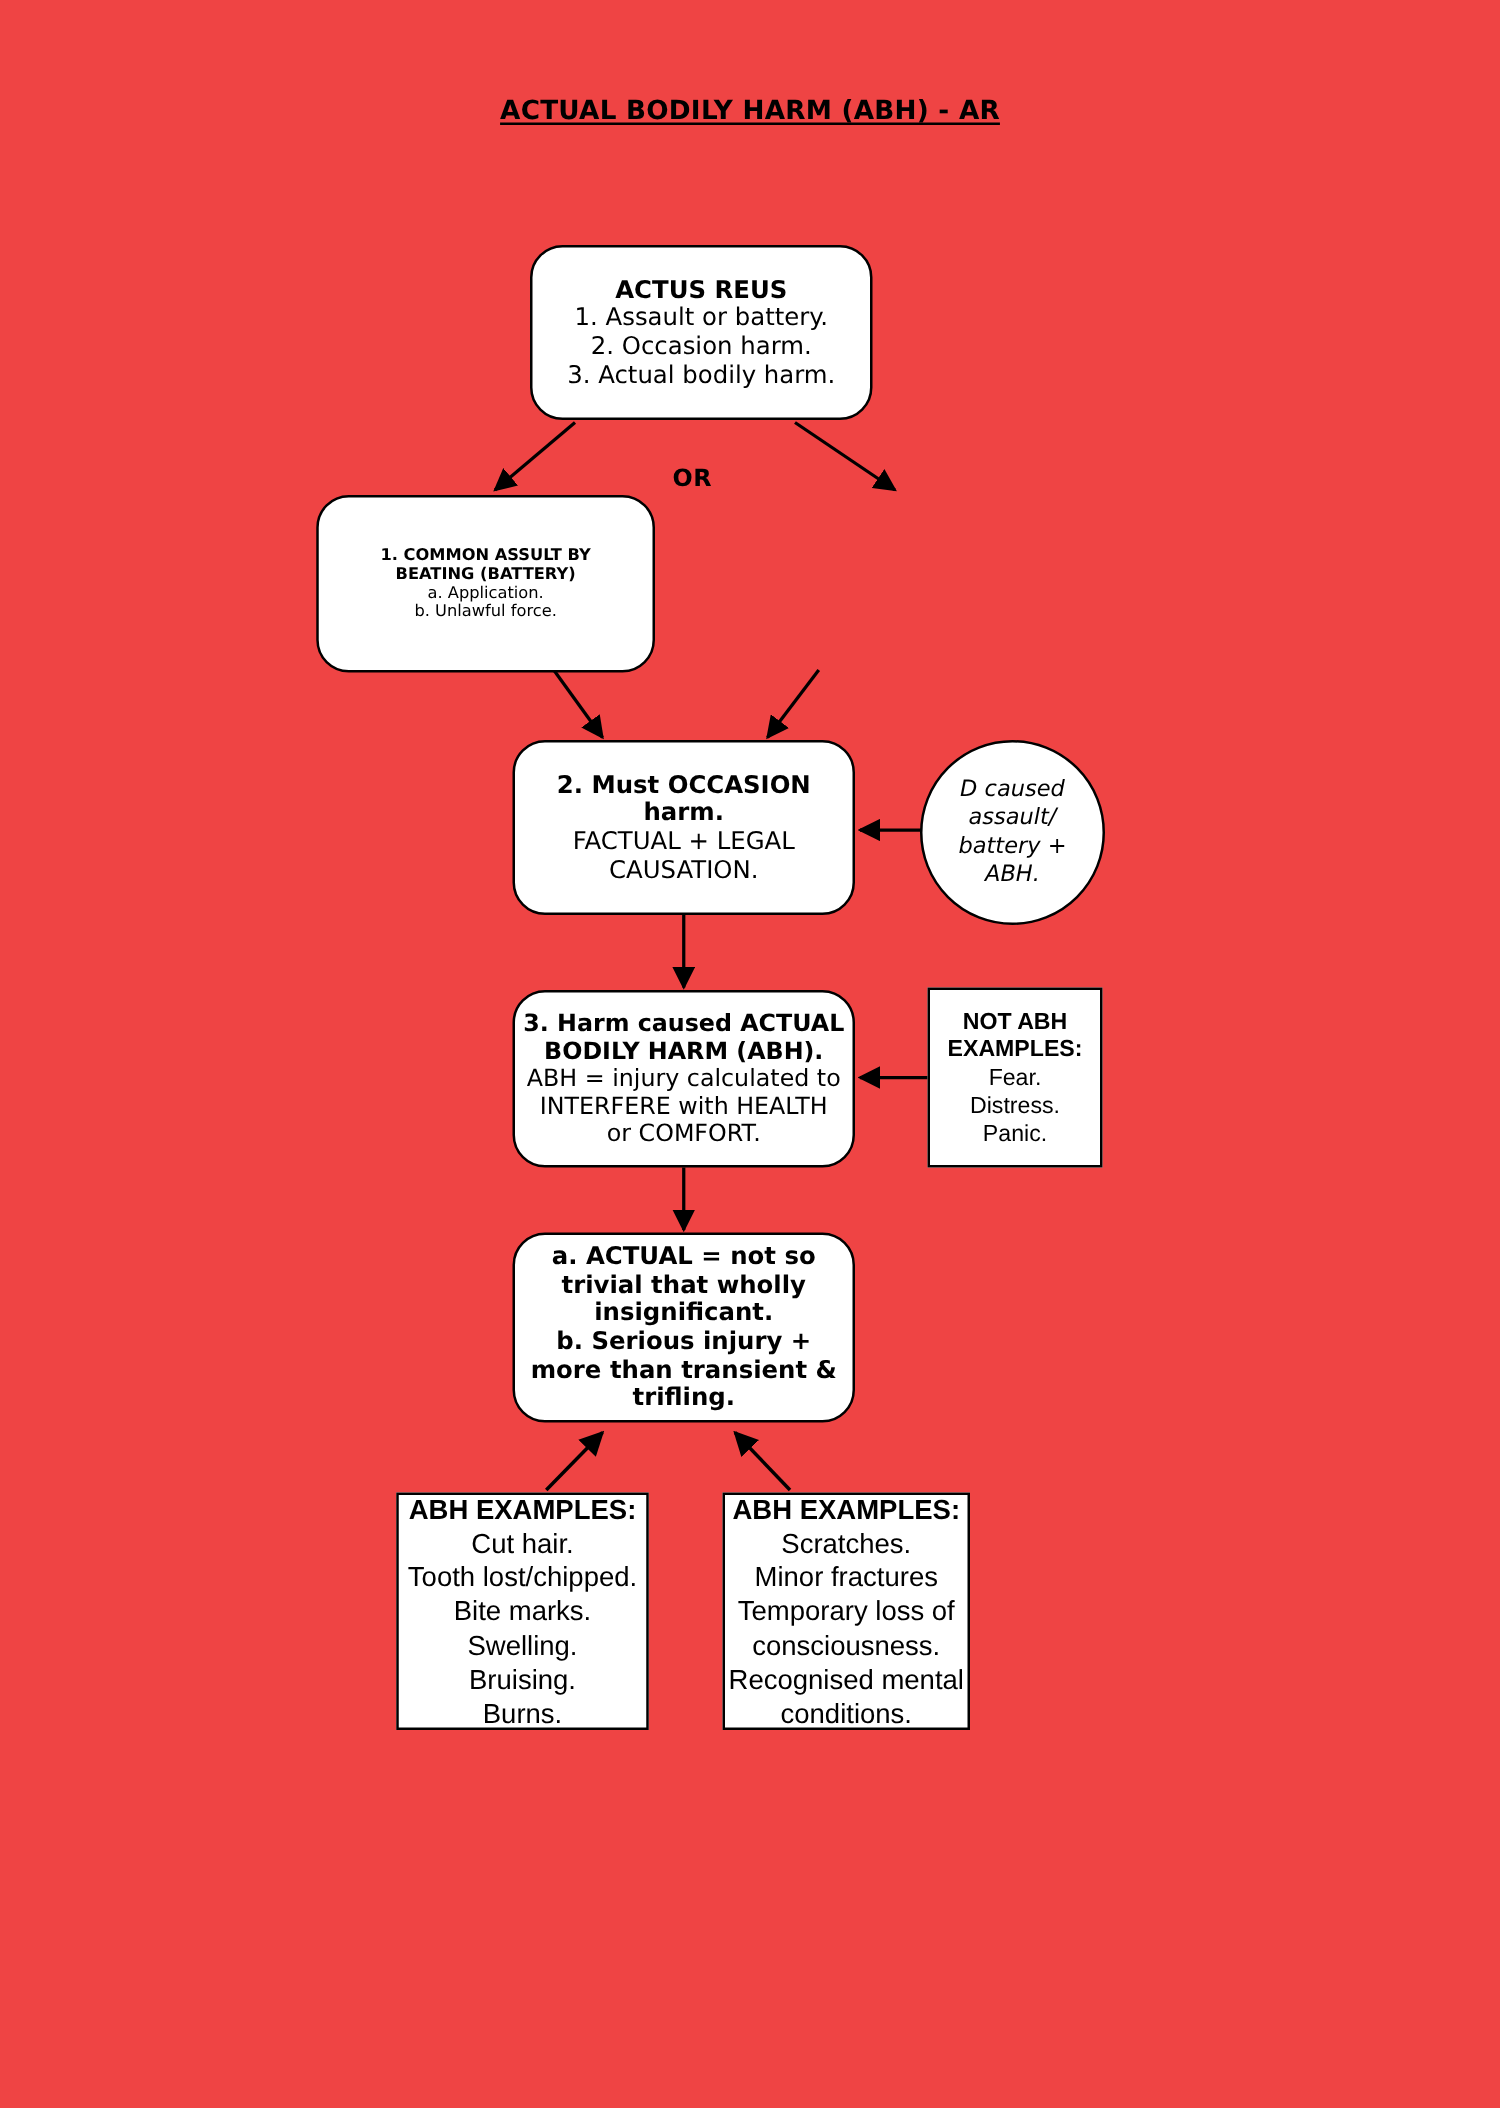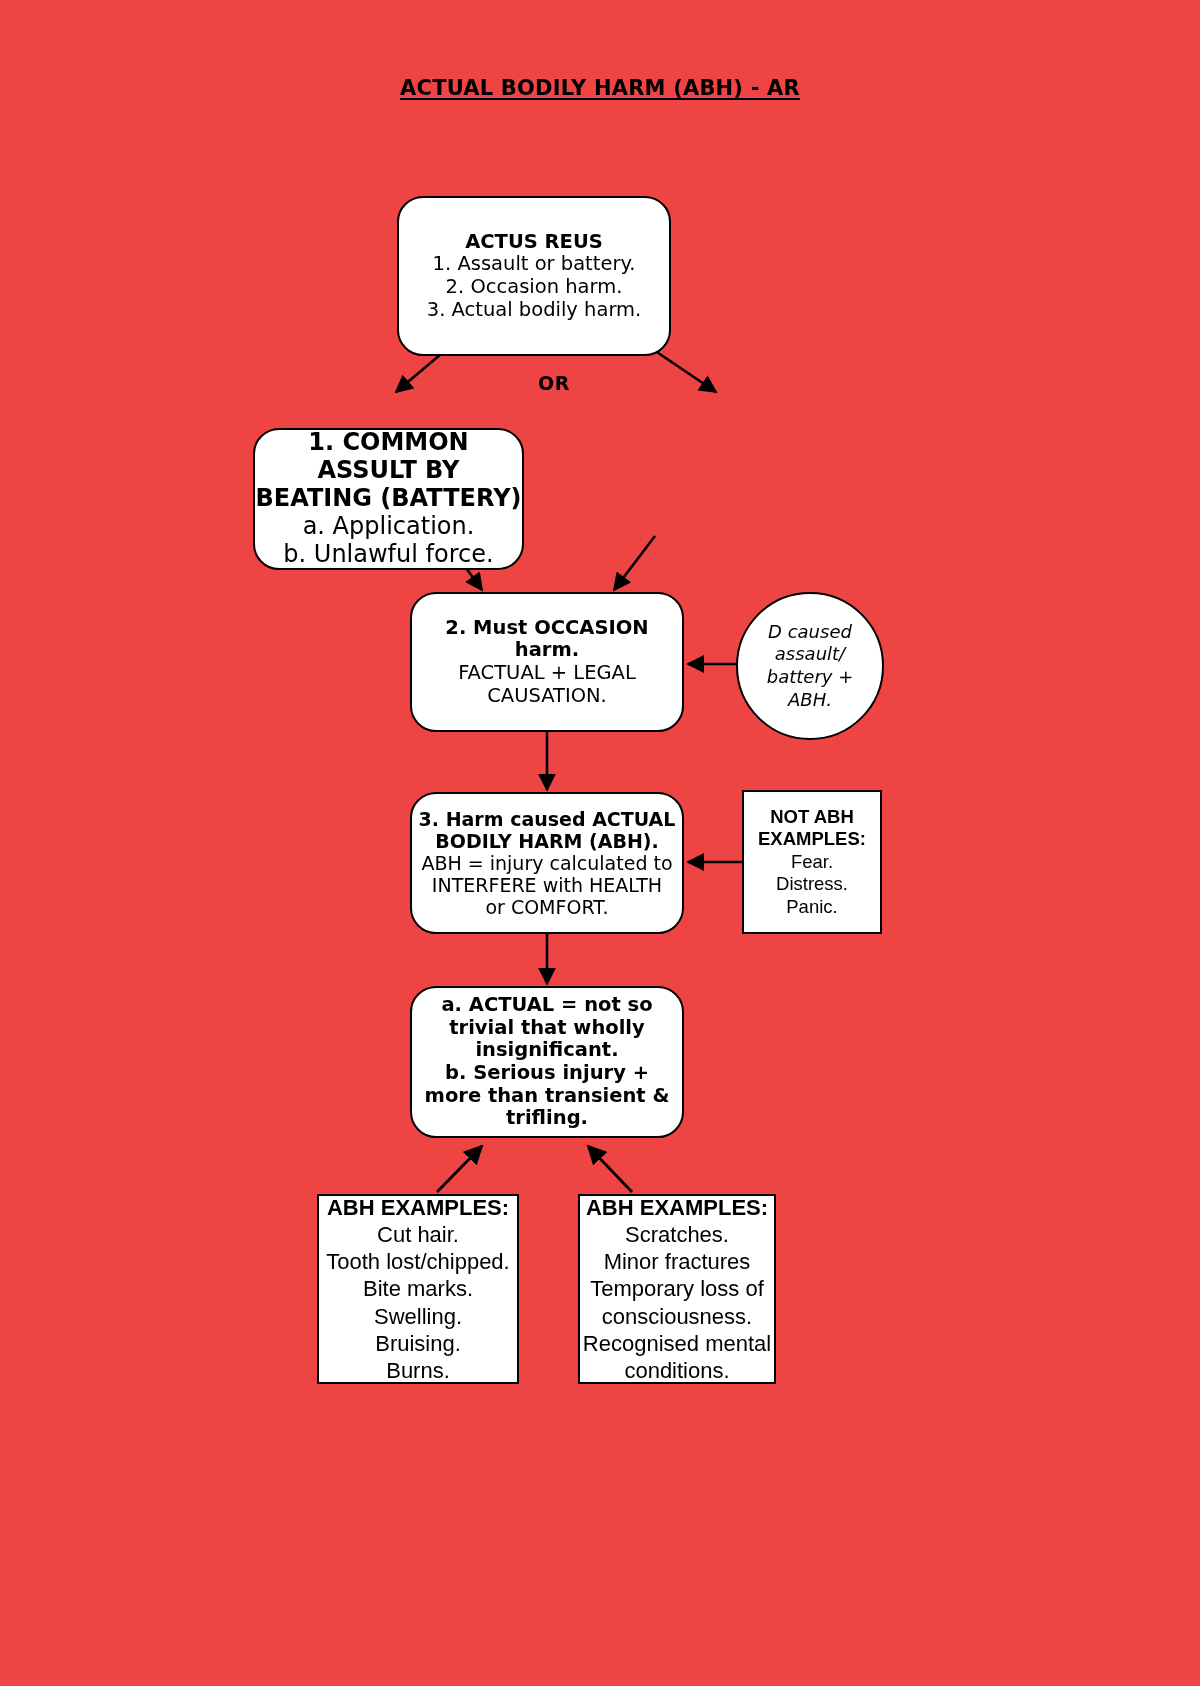--- a/index.html
+++ b/index.html
@@ -57,21 +57,21 @@
 
   .node .hd {
     font-weight: bold;
   }
   .node .ln {
     font-weight: normal;
   }
 
   
   .n-actus      { font-size: 19.5px; }
-  .n-battery    { font-size: 24px; margin-top: 32px; }
+  .n-battery    { font-size: 13px; }
   .n-assault    { font-size: 19.5px; }
   .n-occasion   { font-size: 19.5px; }
   .n-harm       { font-size: 19px; }
   .n-actualdef  { font-size: 19.5px; }
   .n-circle     { font-size: 18px; line-height: 1.26; }
   .n-notabh     { font-size: 18.5px; font-family: "Liberation Sans", sans-serif; line-height: 1.22; }
   .n-ex         { font-size: 22px; font-family: "Liberation Sans", sans-serif; line-height: 1.24; }
 
   .or-label {
     position: absolute;
@@ -117,21 +117,21 @@
 
     <line x1="743" y1="862" x2="688" y2="862" stroke="#000" stroke-width="2.6" marker-end="url(#arrow)"></line>
 
     <line x1="547" y1="934" x2="547" y2="984" stroke="#000" stroke-width="2.6" marker-end="url(#arrow)"></line>
 
     <line x1="437" y1="1192" x2="482" y2="1146" stroke="#000" stroke-width="2.8" marker-end="url(#arrow)"></line>
 
     <line x1="632" y1="1192" x2="588" y2="1146" stroke="#000" stroke-width="2.8" marker-end="url(#arrow)"></line>
   </svg>
 
-  <div class="node rounded n-actus" style="left:397px; top:196px; width:274px; height:160px;">
+  <div class="node rounded n-actus" style="left:424px; top:196px; width:274px; height:140px;">
     <div class="hd">ACTUS REUS</div>
     <div class="ln">1. Assault or battery.</div>
     <div class="ln">2. Occasion harm.</div>
     <div class="ln">3. Actual bodily harm.</div>
   </div>
 
   <div class="or-label" style="left:538px; top:372px;">OR</div>
 
   <div class="node rounded n-battery" style="left:253px; top:396px; width:271px; height:142px;">
     <div class="hd">1. COMMON ASSULT BY</div>

